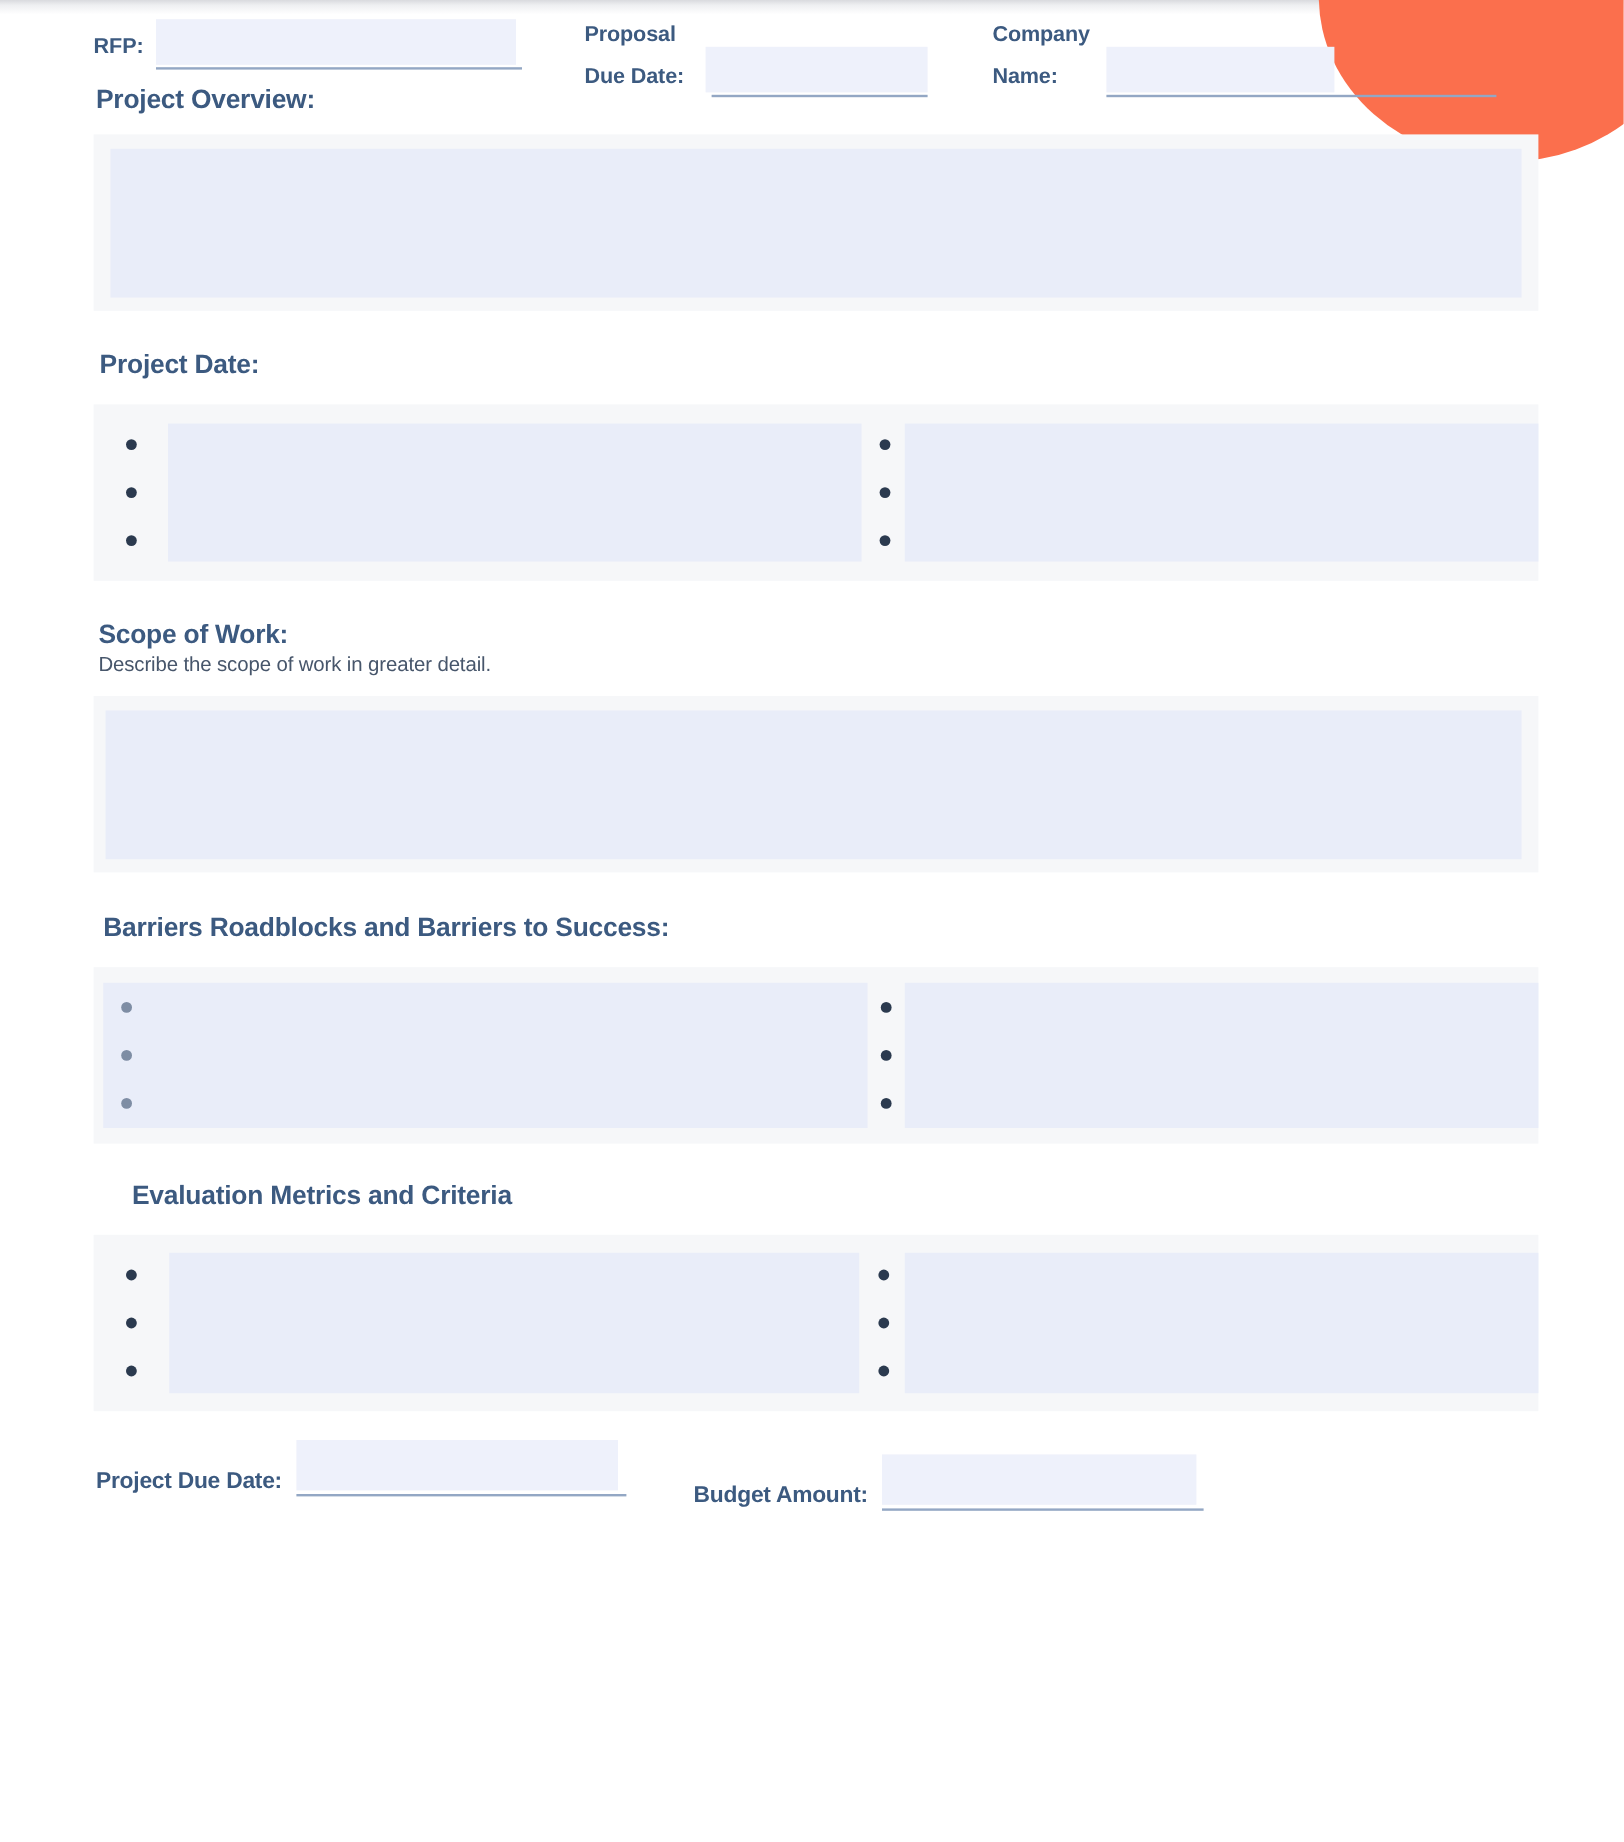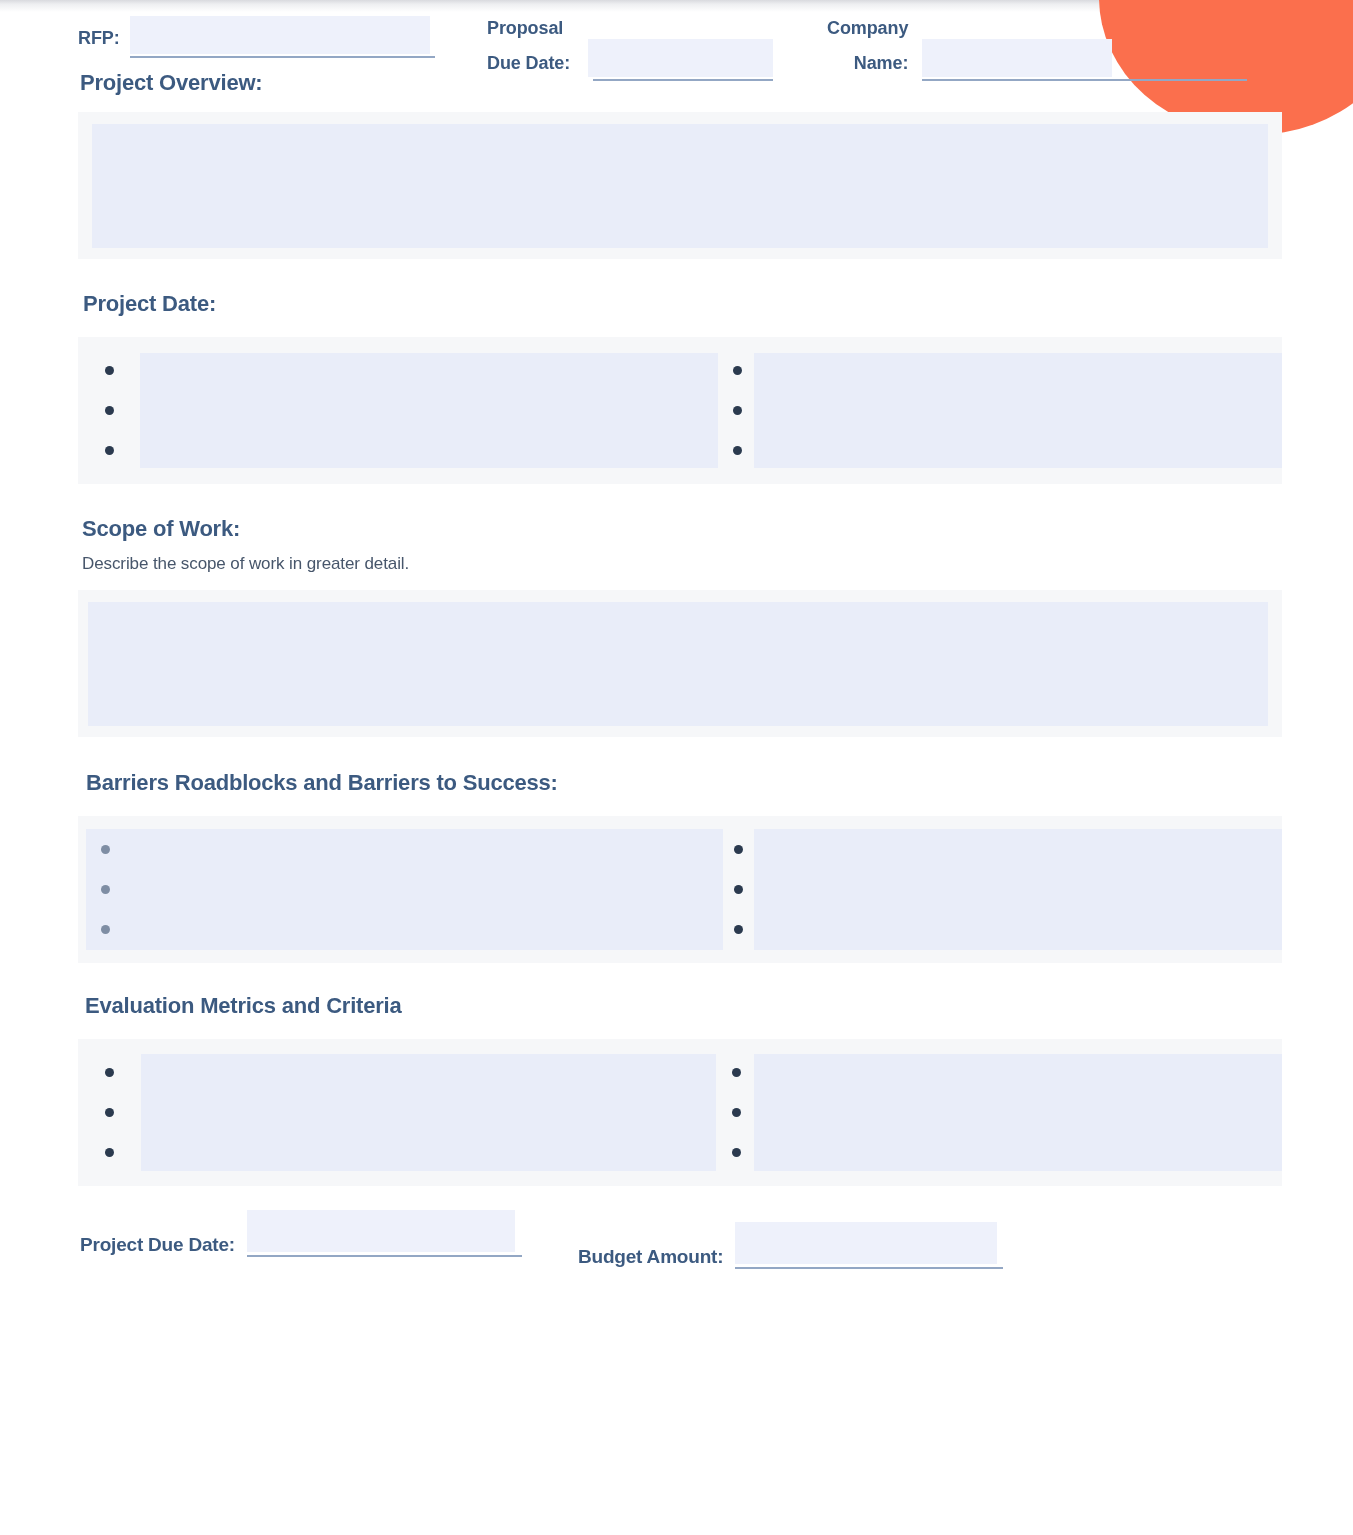--- a/index.html
+++ b/index.html
@@ -79,21 +79,21 @@
     margin-top: 2px;
   }
 
   
   #f-rfp         { left: 78px;  top: 16px; }
   #f-rfp .hlabel { margin-right: 10px; padding-bottom: 2px; }
 
   #f-proposal    { left: 487px; top: 11px; }
   #f-proposal .hlabel { margin-right: 18px; }
 
-  #f-company     { left: 827px; top: 11px; text-align: right; }
+  #f-company     { left: 827px; top: 11px; }
   #f-company .hlabel { margin-right: 14px; }
 
   
   .section-title {
     color: #3c5a80;
     font-size: 22px;
     font-weight: bold;
     letter-spacing: -0.2px;
   }
 
@@ -238,21 +238,21 @@
             <span class="bullet"></span>
           </div>
           <div class="field-box" style="width:528px; margin:16px 0;"></div>
         </div>
       </div>
     </div>
   </div>
 
   <div style="margin-top:32px;">
     <div class="section-title" style="margin-left:82px;">Scope of Work:</div>
-    <div class="section-sub" style="margin-left:82px; margin-top:12px;">Describe the scope of work in greater detail.</div>
+    <div class="section-sub" style="margin-left:82px; margin-top:2px;">Describe the scope of work in greater detail.</div>
     <div class="panel" style="margin-top:16px; margin-left:78px; width:1204px; height:147px;">
       <div class="field-box" style="position:absolute; left:10px; top:12px; width:1180px; height:124px;"></div>
     </div>
   </div>
 
   <div style="margin-top:33px;">
     <div class="section-title" style="margin-left:86px;">Barriers Roadblocks and Barriers to Success:</div>
     <div class="panel" style="margin-top:20px; margin-left:78px; width:1204px; height:147px;">
       <div class="bullet-cols" style="height:100%;">
         <div class="bullet-col" style="width:645px; position:relative;">
@@ -269,21 +269,21 @@
             <span class="bullet"></span>
             <span class="bullet"></span>
           </div>
           <div class="field-box" style="width:528px; margin:13px 0;"></div>
         </div>
       </div>
     </div>
   </div>
 
   <div style="margin-top:30px;">
-    <div class="section-title" style="margin-left:85px;">Evaluation Metrics and Criteria</div>
+    <div class="section-title" style="margin-left:110px;">Evaluation Metrics and Criteria</div>
     <div class="panel" style="margin-top:20px; margin-left:78px; width:1204px; height:147px;">
       <div class="bullet-cols" style="height:100%;">
         <div class="bullet-col" style="width:640px;">
           <div class="bullets" style="width:63px;">
             <span class="bullet"></span>
             <span class="bullet"></span>
             <span class="bullet"></span>
           </div>
           <div class="field-box" style="width:575px; margin:15px 0;"></div>
         </div>

